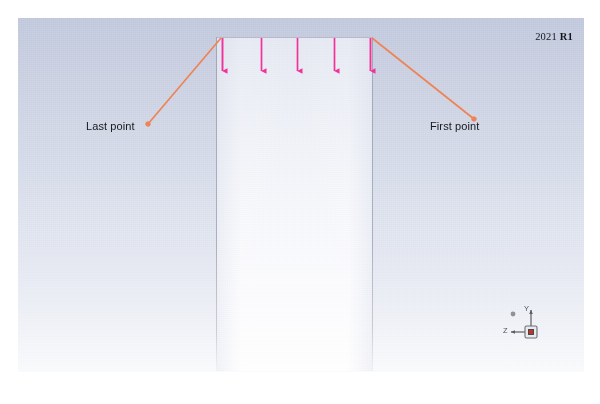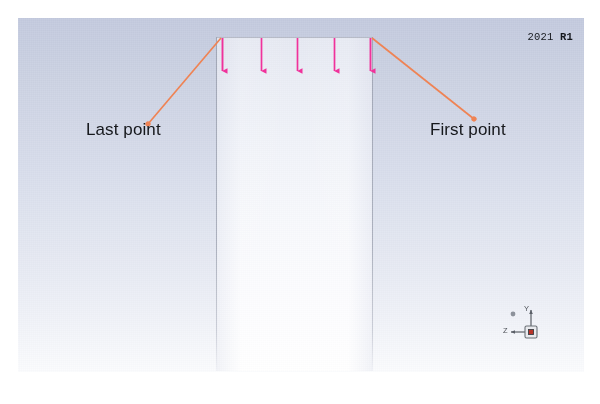--- a/index.html
+++ b/index.html
@@ -110,21 +110,21 @@
     width: 600px;
     height: 404px;
     pointer-events: none;
   }
 
   
   .callout-label {
     position: absolute;
     color: #16181c;
     font-family: "Liberation Sans", sans-serif;
-    font-size: 17px;
+    font-size: 11px;
     font-weight: 400;
     letter-spacing: .1px;
     white-space: nowrap;
   }
   #label-last  { left: 86px;  top: 120px; }
   #label-first { left: 430px; top: 120px; text-align: right; }
 
   
   .logo {
     position: absolute;
@@ -135,21 +135,21 @@
   }
   .logo-name {
     font-family: "Liberation Sans", sans-serif;
     font-size: 21px;
     font-weight: 700;
     letter-spacing: .4px;
     color: #14171c;
     display: block;
   }
   .logo-version {
-    font-family: Liberation Mono, monospace;
+    font-family: Liberation Serif, serif;
     font-size: 10.5px;
     font-weight: 400;
     color: #14171c;
     display: block;
     margin-top: 2px;
     letter-spacing: .2px;
   }
   .logo-version b { font-weight: 700; }
 
   .triad-label {

